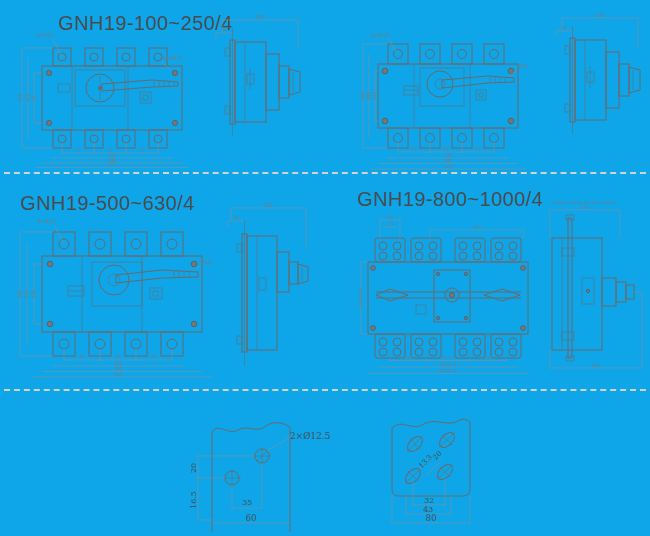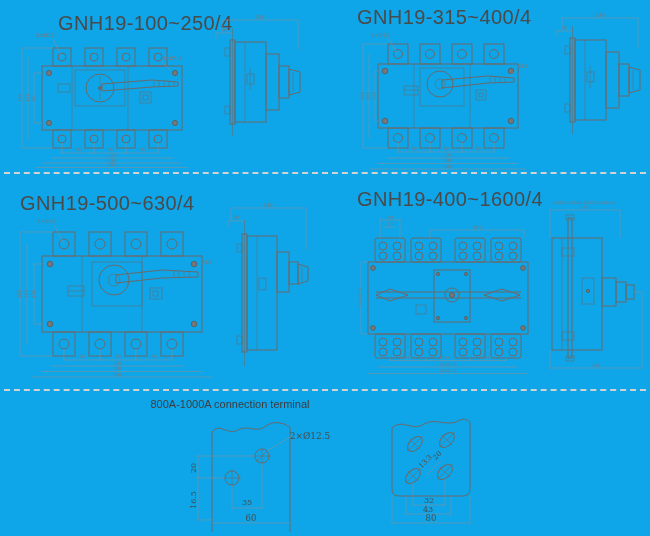--- a/index.html
+++ b/index.html
@@ -15,21 +15,20 @@
   .scr{stroke:#5a5a5a;stroke-width:.8;fill:#777;}
   text.d{fill:#7a7a7a;font-size:5px;font-family:"DejaVu Sans",sans-serif;text-anchor:middle;}
   text.ds{fill:#7a7a7a;font-size:4.5px;font-family:"DejaVu Sans",sans-serif;text-anchor:middle;}
   text.dt{fill:#4a4a4a;font-family:"DejaVu Serif",serif;text-anchor:middle;}
 </style>
 </head>
 <body>
 <div class="page">
 
 <div class="title" style="left:58px;top:12px">GNH19-100~250/4</div>
-<div class="title" style="left:357px;top:6px">GNH19-315~400/4</div>
 
 <svg style="left:12px;top:26px" width="195" height="142" viewBox="0 0 195 142">
   <g class="ln">
     <rect x="41" y="22" width="18" height="18"></rect>
         <rect x="73" y="22" width="18" height="18"></rect>
     <rect x="105" y="22" width="18" height="18"></rect>
         <rect x="137" y="22" width="18" height="18"></rect>
     <circle cx="50" cy="31" r="4"></circle>
         <circle cx="82" cy="31" r="4"></circle>
         <circle cx="114" cy="31" r="4"></circle>
@@ -225,21 +224,21 @@
     <rect class="ln" x="66" y="42" width="13" height="56"></rect>
     <rect class="ln" x="79" y="54" width="10" height="32"></rect>
     <polygon class="ln" points="89,57 100,60 100,80 89,83"></polygon>
         <line class="th" x1="93" y1="60" x2="93" y2="80"></line>
   </g>
 </svg>
 
 <div class="divider" style="top:172px"></div>
 
 <div class="title" style="left:20px;top:192px">GNH19-500~630/4</div>
-<div class="title" style="left:357px;top:188px">GNH19-400~1600/4</div>
+<div class="title" style="left:357px;top:188px">GNH19-800~1000/4</div>
 
 <svg style="left:12px;top:214px" width="210" height="168" viewBox="0 0 210 168">
   <g class="ln">
     <rect x="41" y="18" width="22" height="24"></rect>
         <rect x="77" y="18" width="22" height="24"></rect>
     <rect x="113" y="18" width="22" height="24"></rect>
         <rect x="149" y="18" width="22" height="24"></rect>
     <circle cx="52" cy="30" r="5"></circle>
         <circle cx="88" cy="30" r="5"></circle>
         <circle cx="124" cy="30" r="5"></circle>
@@ -456,21 +455,20 @@
         <line class="dm" x1="120" y1="101" x2="120" y2="171"></line>
     <line class="dm" x1="112" y1="94" x2="120" y2="94"></line>
         <line class="dm" x1="120" y1="94" x2="120" y2="101"></line>
     <line class="dm" x1="28" y1="170" x2="120" y2="170"></line>
     <text class="ds" x="74" y="168.5">200</text>
   </g>
 </svg>
 
 <div class="divider" style="top:389px"></div>
 
-<div class="caption" style="left:100px;top:398px;width:260px">800A-1000A connection terminal</div>
 
 <svg style="left:140px;top:412px" width="195" height="122" viewBox="0 0 195 122">
   <g>
     <path class="ln" d="M72,20 C80,10 88,24 98,18 C108,12 116,22 126,14 C134,8 144,11 150,15"></path>
     <line class="ln" x1="72" y1="20" x2="72" y2="120"></line>
     <line class="ln" x1="150" y1="15" x2="150" y2="120"></line>
   </g>
   <g>
     <circle class="ln" cx="92" cy="66" r="7"></circle>
     <line class="th" x1="83" y1="66" x2="101" y2="66"></line>

